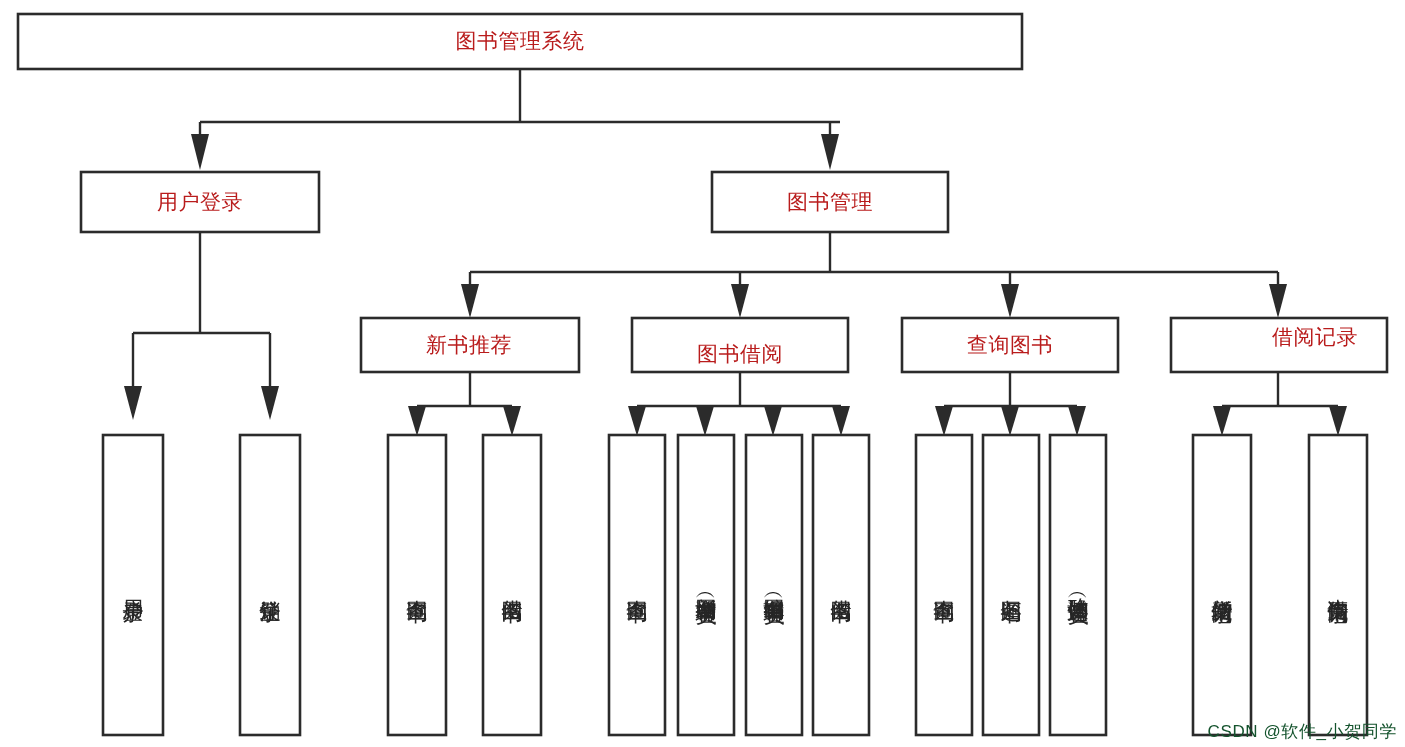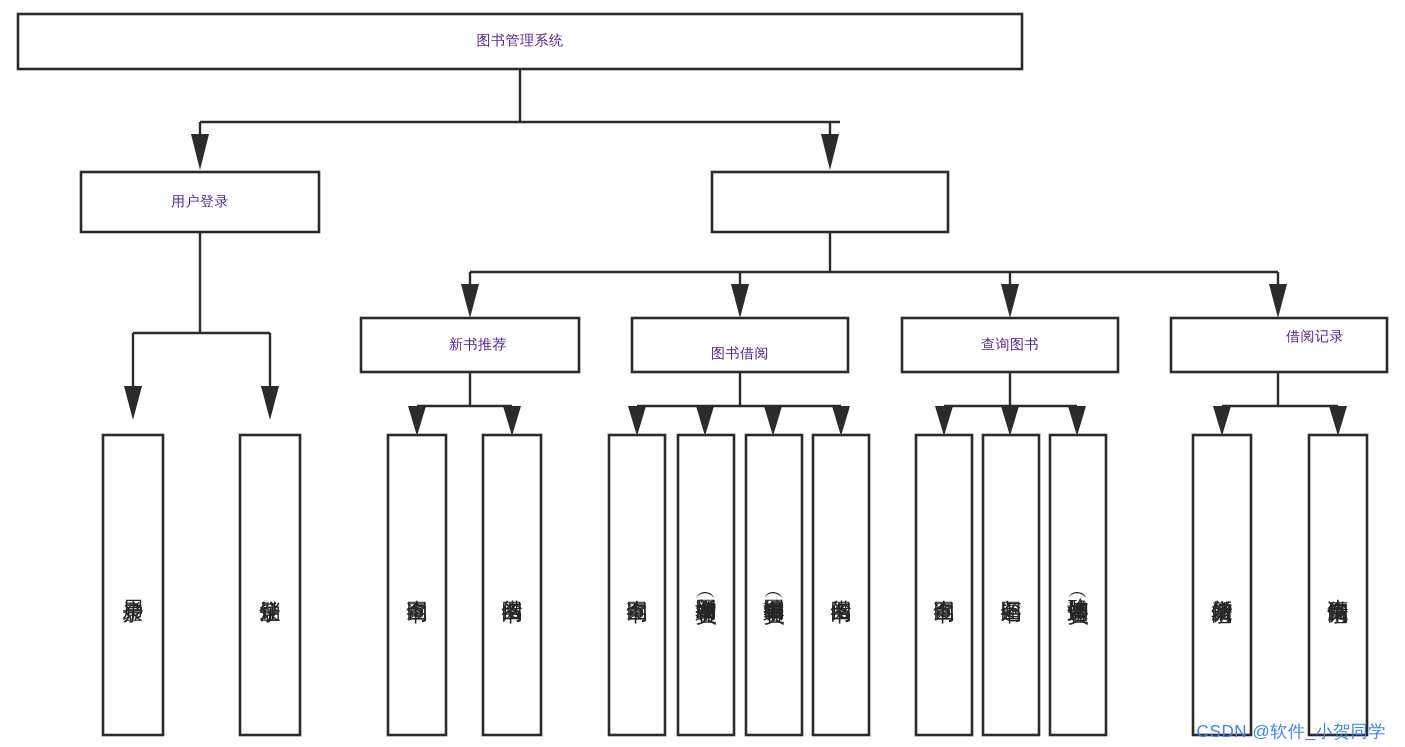--- a/index.html
+++ b/index.html
@@ -45,22 +45,22 @@
   }
   .arrow-head {
     fill: #2b2b2b;
     stroke: none;
   }
   .node-label {
     position: absolute;
     display: flex;
     align-items: center;
     justify-content: center;
-    color: #4c1d95;
-    font-size: 14px;
+    color: #b91c1c;
+    font-size: 21px;
     line-height: 1.15;
     letter-spacing: 0.5px;
     white-space: nowrap;
     pointer-events: none;
     font-family: Liberation Serif, serif;
   }
   .leaf-label {
     position: absolute;
     display: flex;
     align-items: center;
@@ -68,23 +68,23 @@
     color: #262626;
     font-size: 21px;
     letter-spacing: 1px;
     writing-mode: vertical-rl;
     text-orientation: upright;
     pointer-events: none;
     font-family: "Liberation Sans", "DejaVu Sans", sans-serif;
   }
   .watermark {
     position: absolute;
-    right: 19px;
+    right: 8px;
     bottom: 4px;
-    color: #3b82f6;
+    color: #14532d;
     font-size: 17px;
     letter-spacing: 0.6px;
     white-space: nowrap;
     font-family: "Liberation Sans", "DejaVu Sans", sans-serif;
     text-align: center;
   }
 </style>
 </head>
 <body>
 
@@ -182,22 +182,23 @@
     <rect class="leaf-box" x="1050" y="435" width="56" height="300"></rect>
 
     <rect class="leaf-box" x="1193" y="435" width="58" height="300"></rect>
     <rect class="leaf-box" x="1309" y="435" width="58" height="300"></rect>
 
   </svg>
 
   <div class="node-label" style="left:18px; top:14px; width:1004px; height:55px;">图书管理系统</div>
 
   <div class="node-label" style="left:81px; top:172px; width:238px; height:60px;">用户登录</div>
-
-  <div class="node-label" style="left:382px; top:318px; width:192px; height:54px;border-radius:13px;">新书推荐</div>
+  <div class="node-label" style="left:712px; top:172px; width:236px; height:60px;">图书管理</div>
+
+  <div class="node-label" style="left:373px; top:318px; width:192px; height:54px;border-radius:13px;">新书推荐</div>
   <div class="node-label" style="left:632px; top:318px; width:216px; height:72px;">图书借阅</div>
   <div class="node-label" style="left:902px; top:318px; width:216px; height:54px;">查询图书</div>
   <div class="node-label" style="left:1207px; top:318px; width:216px; height:38px;">借阅记录</div>
 
   <div class="leaf-label" style="left:103px; top:435px; width:60px; height:300px;">用户登录</div>
   <div class="leaf-label" style="left:240px; top:435px; width:60px; height:300px;">注销登录</div>
 
   <div class="leaf-label" style="left:388px; top:435px; width:58px; height:300px;">查询图书</div>
   <div class="leaf-label" style="left:483px; top:435px; width:58px; height:300px;">借阅图书</div>
 

